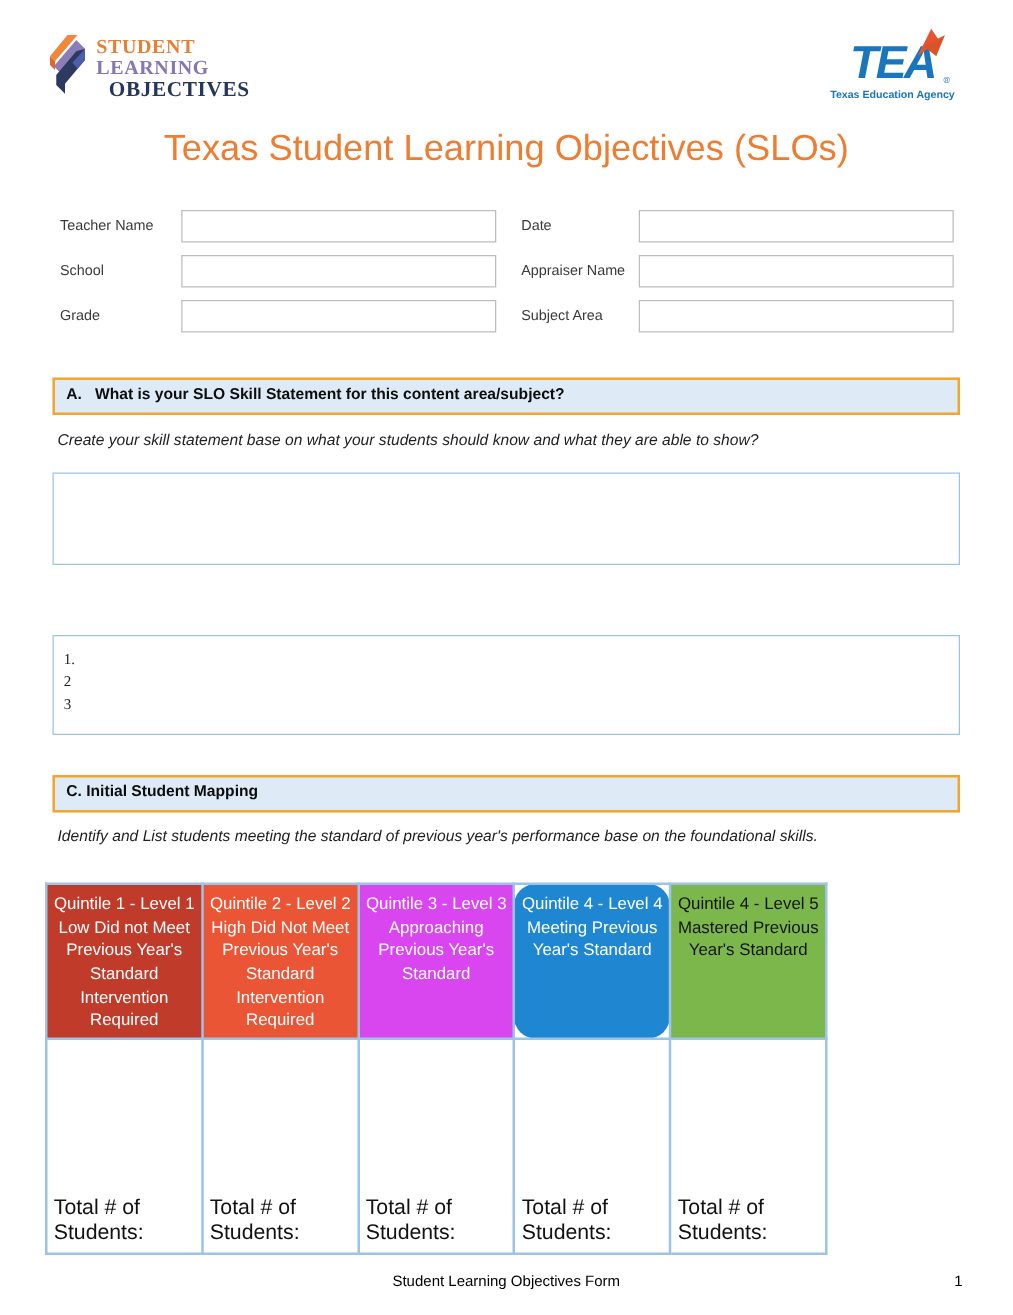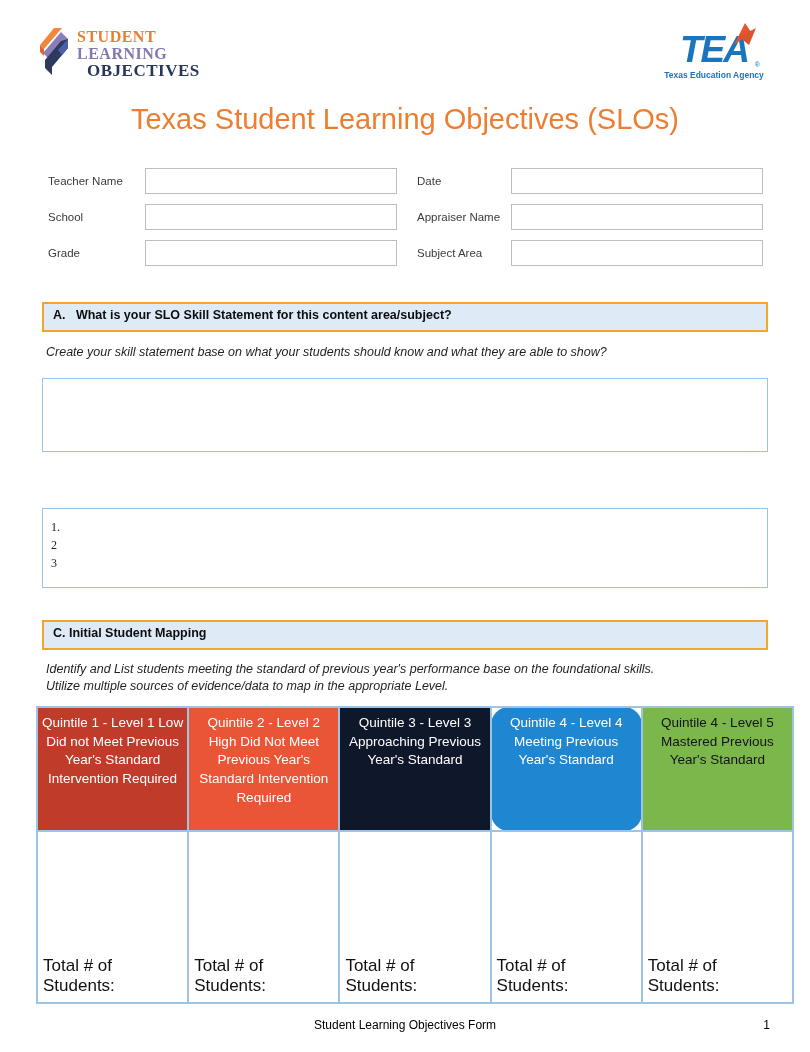--- a/index.html
+++ b/index.html
@@ -1,20 +1,20 @@
 <!DOCTYPE html>
 <html><head>
 <meta charset="utf-8">
 <style>
   html,body{margin:0;padding:0;background:#fff;}
   .page{position:relative;width:810px;height:1052px;background:#ffffff;overflow:hidden;
         font-family:"Liberation Sans", sans-serif;color:#1a1a1a;}
 
   
-  .slo-logo{position:absolute;top:28px;left:40px;display:flex;align-items:flex-start;}
+  .slo-logo{position:absolute;top:28px;left:40px;display:flex;align-items:center;}
   .slo-logo svg{display:block;}
   .slo-text{margin-left:7px;font-family:"Liberation Serif", serif;font-weight:bold;
             line-height:17px;letter-spacing:.5px;}
   .slo-l1{font-size:16px;color:#E87F33;}
   .slo-l2{font-size:16px;color:#8577B3;}
   .slo-l3{font-size:17px;color:#26365B;margin-left:10px;}
 
   .tea-logo{position:absolute;top:30px;right:44px;width:104px;text-align:center;}
   .tea-mark{position:relative;display:inline-block;}
   .tea-acronym{font-size:37px;font-weight:bold;font-style:italic;color:#1B75BC;
@@ -44,21 +44,21 @@
          color:#1f1f1f;line-height:1.36;}
   .instr-a{top:344px;} .instr-c{top:661px;}
 
   .big-box{position:absolute;left:42px;right:42px;border:1.5px solid #9DC3E6;
            box-sizing:border-box;background:#fff;}
   .box-a{top:378px;height:74px;}
   .box-b{top:508px;height:80px;padding:9px 8px 0;font-family:"Liberation Serif", serif;
          font-size:12px;line-height:18px;color:#222;}
 
   
-  .map-table{position:absolute;top:706px;left:36px;width:758px;
+  .map-table{position:absolute;top:706px;left:36px;width:626px;
              border-collapse:collapse;table-layout:fixed;}
   .map-table th{box-sizing:border-box;height:124px;border:2px solid #9DC3E6;
                 padding:6px 3px 0;font-weight:normal;font-size:13.5px;line-height:1.38;
                 text-align:center;vertical-align:top;}
   .map-table td{box-sizing:border-box;height:172px;border:2px solid #9DC3E6;
                 vertical-align:bottom;padding:4px 2px 6px 5px;font-size:17px;
                 color:#111;background:#fff;}
 
   
   .footer-text{position:absolute;top:1018px;left:0;width:100%;text-align:center;
@@ -129,29 +129,28 @@
 
   <div class="big-box box-b">
     <div>1.</div>
     <div>2</div>
     <div>3</div>
   </div>
 
   <div class="sec sec-c">C. Initial Student Mapping</div>
   <div class="instr instr-c">
     <div>Identify and List students meeting the standard of previous year's performance base on the foundational skills.</div>
-    <div>Utilize multiple sources of evidence/data to map in the appropriate Level.</div>
   </div>
 
   <table class="map-table">
     <tbody>
         <tr>
       <th style="background: rgb(193, 59, 43); color: rgb(255, 255, 255);">Quintile 1 - Level 1 Low Did not Meet Previous Year's Standard Intervention Required</th>
       <th style="background: rgb(234, 85, 53); color: rgb(255, 255, 255);">Quintile 2 - Level 2 High Did Not Meet Previous Year's Standard Intervention Required</th>
-      <th style="background: #0f172a; color: rgb(255, 255, 255);">Quintile 3 - Level 3 Approaching Previous Year's Standard</th>
+      <th style="background: #d946ef; color: rgb(255, 255, 255);">Quintile 3 - Level 3 Approaching Previous Year's Standard</th>
       <th style="background: rgb(31, 134, 209); color: rgb(255, 255, 255); border-radius: 18px;">Quintile 4 - Level 4 Meeting Previous Year's Standard</th>
       <th style="background: rgb(124, 183, 75); color: rgb(20, 20, 20);">Quintile 4 - Level 5 Mastered Previous Year's Standard</th>
     </tr>
     <tr>
       <td><span>Total # of Students:</span></td>
       <td><span>Total # of Students:</span></td>
       <td><span>Total # of Students:</span></td>
       <td><span>Total # of Students:</span></td>
       <td><span>Total # of Students:</span></td>
     </tr>

